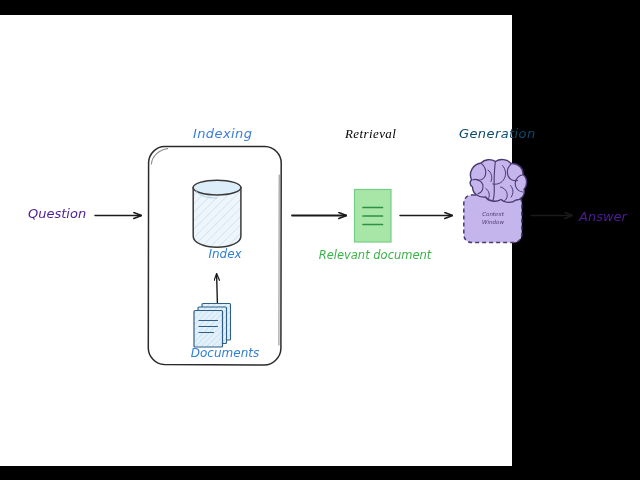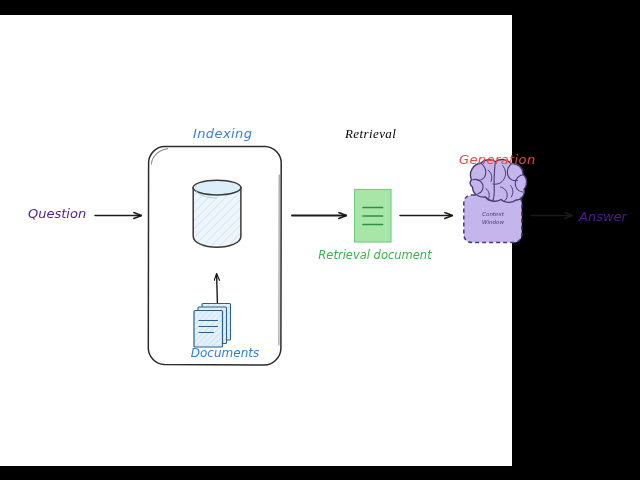--- a/index.html
+++ b/index.html
@@ -41,21 +41,21 @@
   .section-title {
     position: absolute;
     font-family: "DejaVu Sans", sans-serif;
     font-size: 13px;
     font-style: italic;
     letter-spacing: 0.4px;
     white-space: nowrap;
   }
   #title-indexing { left: 193px; top: 111px; color: #3b7dd8; }
   #title-retrieval { left: 345px; top: 111px; color: #000000; font-family: Liberation Serif, serif; }
-  #title-generation { left: 459px; top: 111px; color: #ef4444; margin-top: 26px; }
+  #title-generation { left: 459px; top: 111px; color: #0c4a6e; }
 
   
   .endpoint-label {
     position: absolute;
     font-family: "DejaVu Sans", sans-serif;
     font-size: 13px;
     font-style: italic;
     color: #4c1d95;
     white-space: nowrap;
   }
@@ -222,22 +222,23 @@
     <div class="section-title" id="title-indexing">Indexing</div>
 
     <div class="section-title" id="title-retrieval">Retrieval</div>
 
     <div class="section-title" id="title-generation">Generation</div>
 
     <div class="endpoint-label" id="label-question">Question</div>
 
     <div class="endpoint-label" id="label-answer">Answer</div>
 
+    <div class="caption" id="caption-index">Index</div>
 
     <div class="caption" id="caption-documents">Documents</div>
 
-    <div class="caption" id="caption-relevant-document">Retrieval document</div>
+    <div class="caption" id="caption-relevant-document">Relevant document</div>
 
     <div id="caption-context-window">Context
 Window</div>
 
   </div>
 </div>
 
 </body></html>

